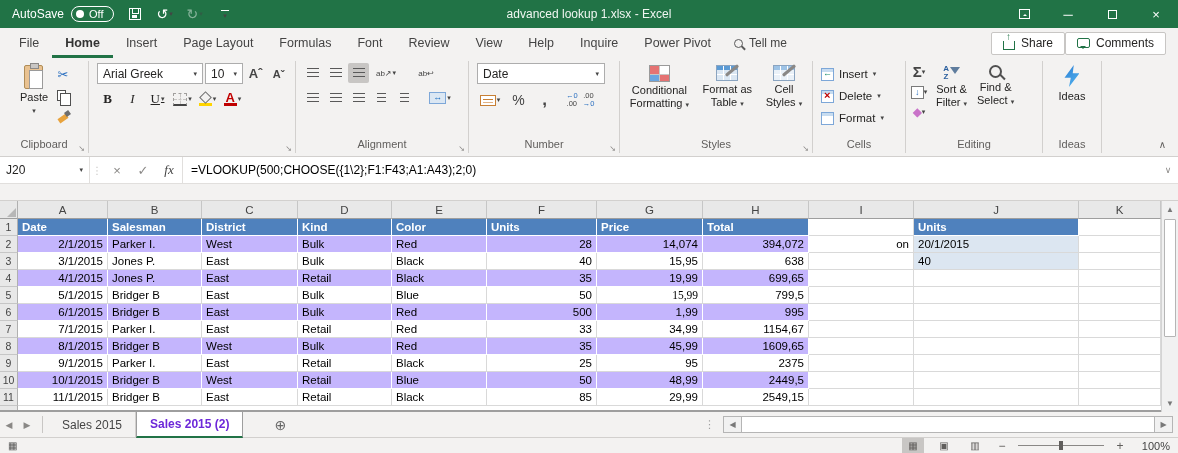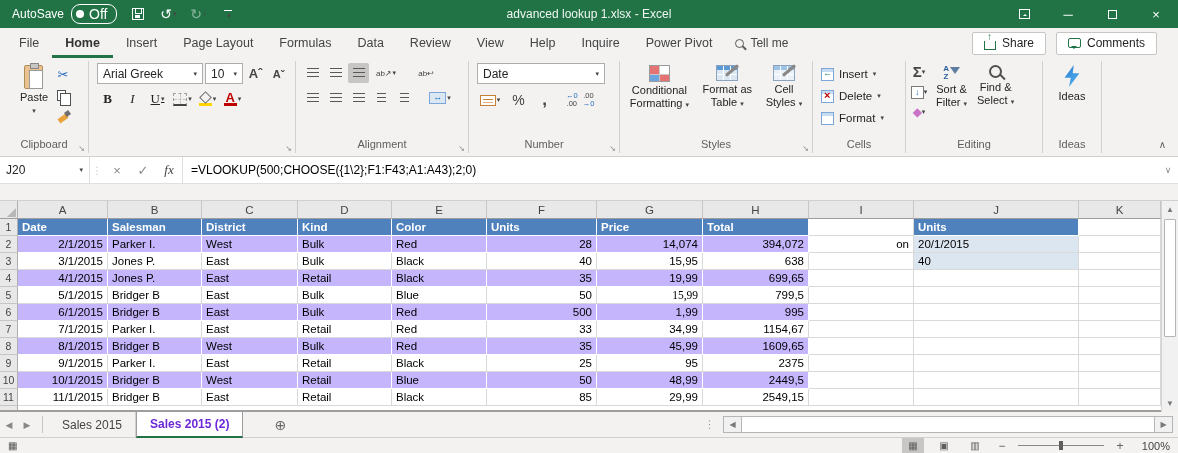--- a/index.html
+++ b/index.html
@@ -3,21 +3,21 @@
 <meta charset="utf-8">
 <style>
   *{box-sizing:border-box;margin:0;padding:0}
   body{margin:0;font-family:"Liberation Sans",sans-serif;background:#fff}
   #app{position:relative;width:1178px;height:453px;overflow:hidden;background:#fff;font-size:12px;color:#252423}
 
   
   .titlebar{height:28px;background:#217346;display:flex;align-items:center;color:#fff;position:relative}
   .tb-left{display:flex;align-items:center;gap:12px;padding-left:12px;z-index:1}
   .autosave{display:flex;align-items:center;gap:7px;font-size:12px;color:#fff}
-  .toggle{display:flex;align-items:center;gap:5px;border:1px solid #fff;border-radius:9px;padding:1px 9px 1px 4px;font-size:14px;cursor:pointer}
+  .toggle{display:flex;align-items:center;gap:5px;border:1px solid #fff;border-radius:9px;padding:1px 9px 1px 4px;font-size:11px;cursor:pointer}
   .knob{width:8px;height:8px;border-radius:50%;background:#fff}
   .qbtn{display:inline-flex;align-items:center;justify-content:center;min-width:18px;height:20px;font-size:14px;color:#fff}
   .qbtn .dd{font-size:7px;margin-left:1px}
   .faded{opacity:.45}
   .ic-save{width:12px;height:12px;border:1.5px solid #fff;position:relative;display:inline-block}
   .ic-save::before{content:"";position:absolute;left:2px;top:0;width:5px;height:4px;border:1px solid #fff;border-top:none}
   .ic-save::after{content:"";position:absolute;left:2px;bottom:1px;width:5px;height:3px;background:#fff}
   .qat-bar{display:inline-flex;flex-direction:column;align-items:center;line-height:5px}
   .qat-bar .bar{width:8px;height:1px;background:#fff;margin-bottom:2px}
   .qat-bar .dd{font-size:7px}
@@ -28,21 +28,21 @@
   .ic-rd{width:11px;height:10px;border:1px solid #fff;position:relative;display:inline-block}
   .ic-rd::after{content:"";position:absolute;left:3px;top:2px;border:2.5px solid transparent;border-bottom-color:#fff}
 
   
   .tabrow{height:30px;background:#f3f2f1;display:flex;align-items:center;padding-left:6px}
   .rtab{padding:0 13px;height:30px;line-height:30px;font-size:12.5px;color:#444;cursor:pointer;white-space:nowrap}
   .rtab.active{font-weight:bold;color:#333;box-shadow:inset 0 -3px 0 #217346}
   .tellme{display:flex;align-items:center;gap:6px;padding:0 10px;color:#444}
   .ic-mag{width:9px;height:9px;border:1.5px solid #5a5a5a;border-radius:50%;position:relative;display:inline-block}
   .ic-mag::after{content:"";position:absolute;width:5px;height:1.5px;background:#5a5a5a;transform:rotate(45deg);right:-4px;bottom:-2px}
-  .tabrow-right{margin-left:auto;display:flex;gap:10px;padding-right:21px}
+  .tabrow-right{margin-left:auto;display:flex;padding-right:12px}
   .pillbtn{display:flex;align-items:center;gap:6px;border:1px solid #c8c6c4;background:#fff;height:23px;padding:0 11px;border-radius:2px;font-size:12px;color:#252423;cursor:pointer}
   .ic-share{width:12px;height:9px;border:1.5px solid #217346;border-top:none;position:relative;margin-top:5px;display:inline-block}
   .ic-share::before{content:"↑";position:absolute;top:-10px;left:2px;color:#217346;font-size:10px;font-weight:bold}
   .ic-bubble{width:13px;height:10px;border:1.5px solid #217346;border-radius:2px;position:relative;display:inline-block}
   .ic-bubble::after{content:"";position:absolute;left:2px;bottom:-5px;border:3px solid transparent;border-top-color:#217346}
 
   
   .ribbon{height:99px;background:#f3f2f1;border-bottom:1px solid #d2d0ce;display:flex;position:relative}
   .rgroup{position:relative;display:flex;flex-direction:column;flex:0 0 auto}
   .rg-body{flex:1;display:flex;align-items:flex-start;padding:5px 4px 0;gap:2px}
@@ -222,21 +222,21 @@
         </span>
     </div>
   </div>
 
   <div class="tabrow">
     <span class="rtab">File</span>
     <span class="rtab active">Home</span>
     <span class="rtab">Insert</span>
     <span class="rtab">Page Layout</span>
     <span class="rtab">Formulas</span>
-    <span class="rtab">Data</span>
+    <span class="rtab">Font</span>
     <span class="rtab">Review</span>
     <span class="rtab">View</span>
     <span class="rtab">Help</span>
     <span class="rtab">Inquire</span>
     <span class="rtab">Power Pivot</span>
     <span class="tellme">
       <span class="ic-mag"></span>
       <span>Tell me</span>
     </span>
     <div class="tabrow-right">

